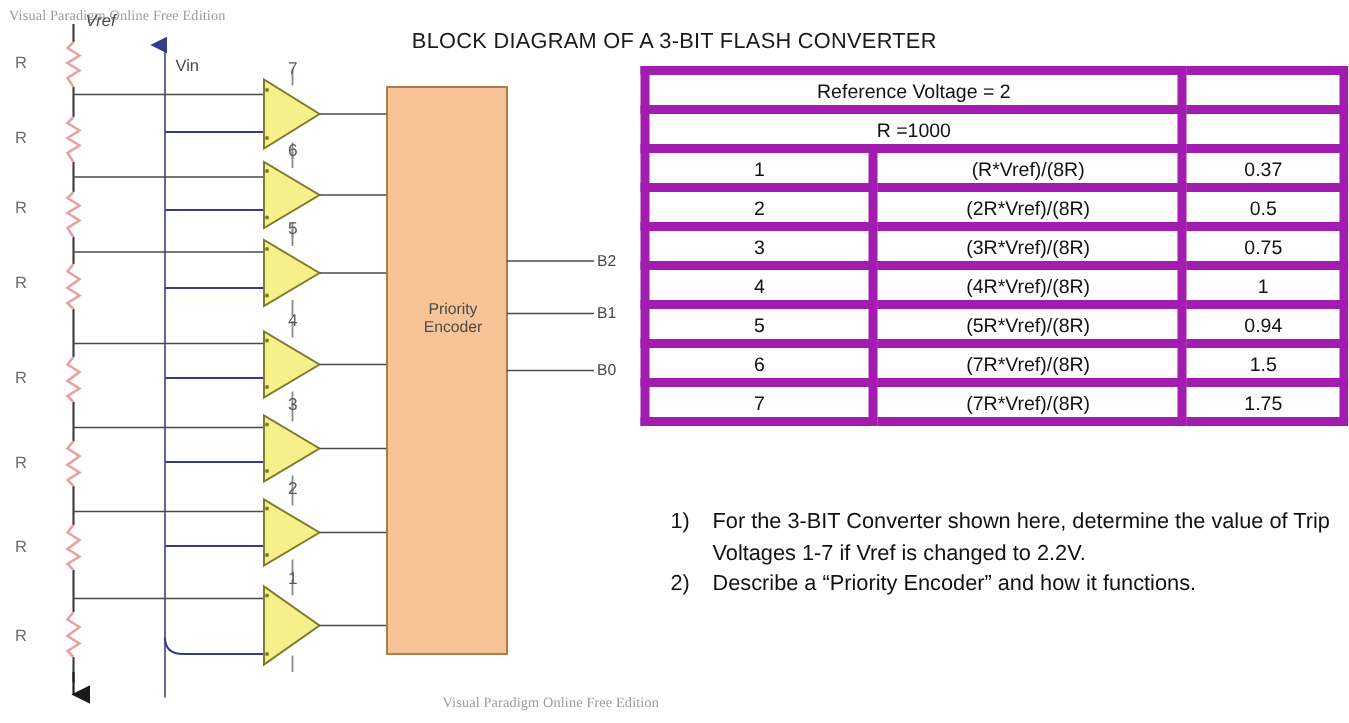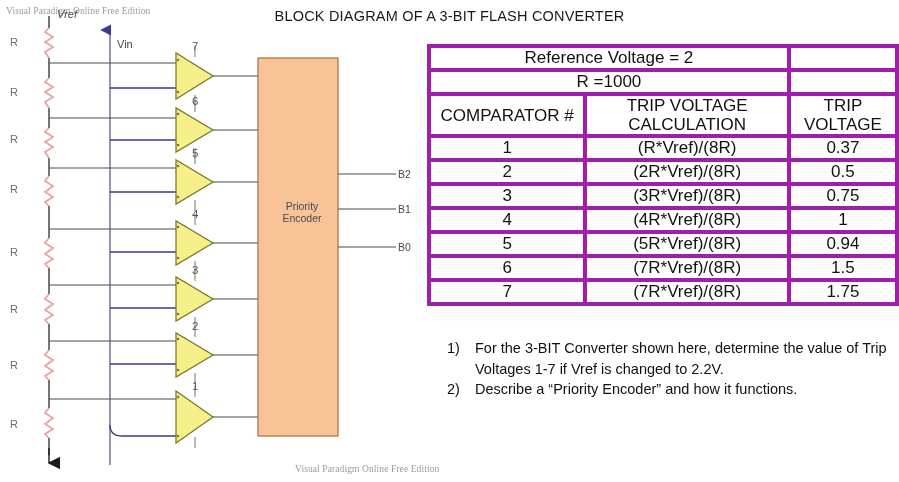--- a/index.html
+++ b/index.html
@@ -29,21 +29,21 @@
     white-space: nowrap;
     letter-spacing: 0.1px;
   }
   #wm-top  { left: 6px;   top: 6px; }
   #wm-bot  { left: 295px; top: 464px; }
 
   
   #diagram-title {
     position: absolute;
     left: 0;
-    top: 8px;
+    top: 20px;
     width: 899px;
     text-align: center;
     font-size: 14.5px;
     color: #1a1a1a;
     font-family: "Liberation Sans", sans-serif;
     letter-spacing: 0.2px;
   }
 
   
   #circuit {
@@ -103,22 +103,22 @@
     position: absolute;
     left: 427px;
     top: 44px;
   }
   table.calc {
     border-collapse: collapse;
     font-family: "Liberation Sans", sans-serif;
     color: #111111;
   }
   table.calc td {
-    border: 4px solid #a21caf;
-    font-size: 17px;
+    border: 6px solid #a21caf;
+    font-size: 13px;
     padding: 0 4px;
     height: 20px;
     text-align: center;
     vertical-align: middle;
   }
   td.c-num    { width: 147px; }
   td.c-calc   { width: 199px; }
   td.c-volt   { width: 98px;  }
   td.topleft  { text-align: left; padding-left: 7px; height: 23px; }
   td.topctr   { text-align: center; height: 23px; }
@@ -324,31 +324,20 @@
   <div id="table-wrap">
     <table class="calc">
       <tbody>
         <tr>
           <td class="topleft" colspan="2">Reference Voltage = 2</td>
           <td class="noborder"></td>
         </tr>
         <tr>
           <td class="topctr" colspan="2">R =1000</td>
           <td class="noborder"></td>
-        </tr>
-        <tr>
-          <td class="c-num head">COMPARATOR #</td>
-          <td class="c-calc head">
-            <span>TRIP VOLTAGE</span><br>
-            <span>CALCULATION</span>
-          </td>
-          <td class="c-volt head">
-            <span>TRIP</span><br>
-            <span>VOLTAGE</span>
-          </td>
         </tr>
 
         <tr>
           <td class="c-num">1</td>
           <td class="c-calc">(R*Vref)/(8R)</td>
           <td class="c-volt">0.37</td>
         </tr>
         <tr>
           <td class="c-num">2</td>
           <td class="c-calc">(2R*Vref)/(8R)</td>

